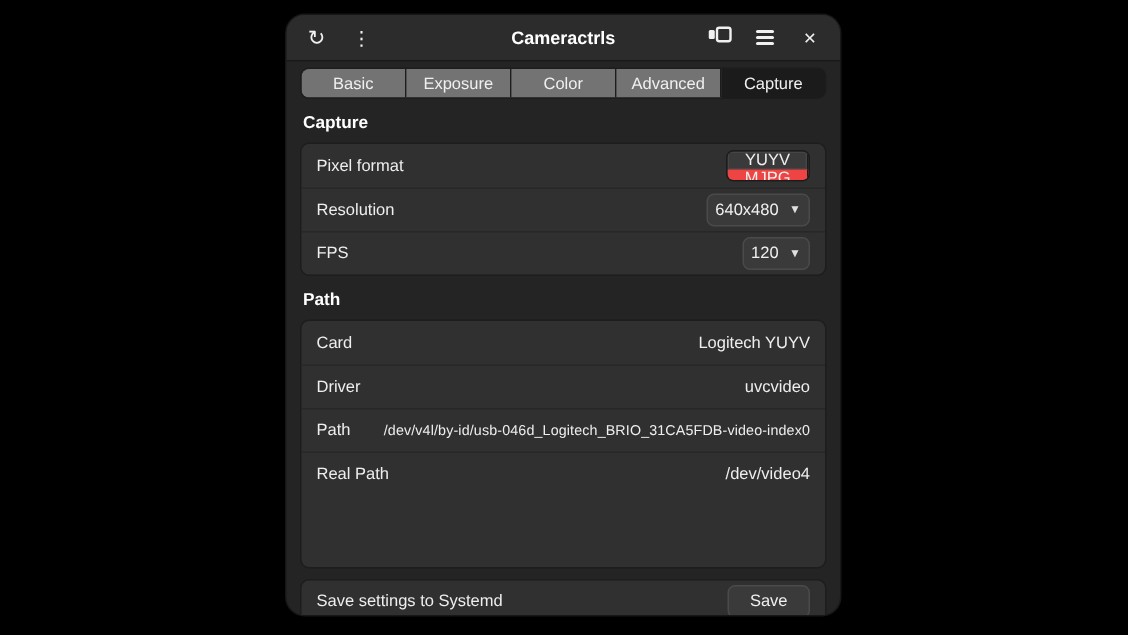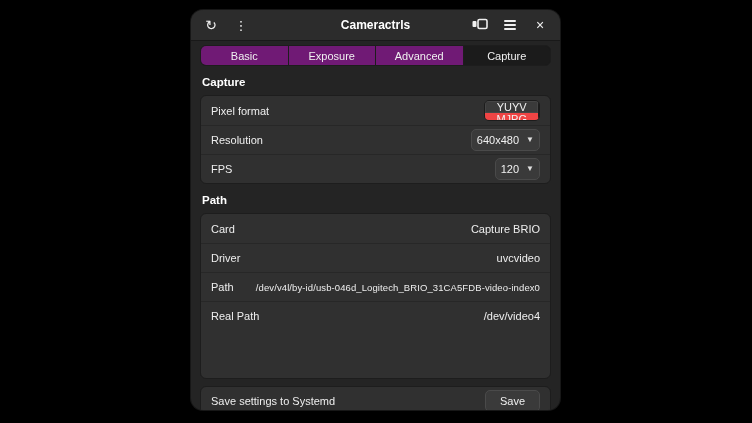--- a/index.html
+++ b/index.html
@@ -32,21 +32,21 @@
   .hamburger { display: flex; flex-direction: column; gap: 2px; }
   .hamburger i { display: block; width: 12px; height: 2px; background: #f0f0f0; border-radius: 1px; }
   
   .content { padding: 4px 9px 0 9px; height: calc(100% - 31px); display: flex; flex-direction: column; }
   .tabbar {
     display: flex; border-radius: 6px; overflow: hidden;
     border: 1px solid #1d1d1d; background: #1d1d1d; height: 21px; flex: none;
   }
   .tab {
     flex: 1; display: flex; align-items: center; justify-content: center;
-    background: #701a75; color: #f0f0f0; font-size: 11px; cursor: default;
+    background: #737373; color: #f0f0f0; font-size: 11px; cursor: default;
     border-right: 1px solid #1d1d1d;
   }
   .tab:last-child { border-right: none; }
   .tab.active { background: #1b1b1b; }
   .section-title { font-size: 11.5px; font-weight: bold; color: #ffffff; margin: 10px 2px 7px 2px; flex: none; }
   .card {
     background: #303030; border: 1px solid #1d1d1d; border-radius: 6px;
     overflow: hidden; flex: none;
   }
   .row {
@@ -127,20 +127,21 @@
         <span class="close-glyph">×</span>
       </div>
     </div>
   </div>
 
   <div class="content">
 
     <div class="tabbar">
       <div class="tab">Basic</div>
       <div class="tab">Exposure</div>
+      <div class="tab">Color</div>
       <div class="tab">Advanced</div>
       <div class="tab active">Capture</div>
     </div>
 
     <div class="section-title">Capture</div>
 
     <div class="card">
       <div class="row">
         <span class="row-label">Pixel format</span>
         <div class="segmented">
@@ -163,21 +164,21 @@
           <span class="dd-arrow">▼</span>
         </div>
       </div>
     </div>
 
     <div class="section-title">Path</div>
 
     <div class="card info">
       <div class="row">
         <span class="row-label">Card</span>
-        <span class="row-value">Capture BRIO</span>
+        <span class="row-value">Logitech YUYV</span>
       </div>
       <div class="row">
         <span class="row-label">Driver</span>
         <span class="row-value">uvcvideo</span>
       </div>
       <div class="row">
         <span class="row-label">Path</span>
         <span class="row-value path">/dev/v4l/by-id/usb-046d_Logitech_BRIO_31CA5FDB-video-index0</span>
       </div>
       <div class="row">

